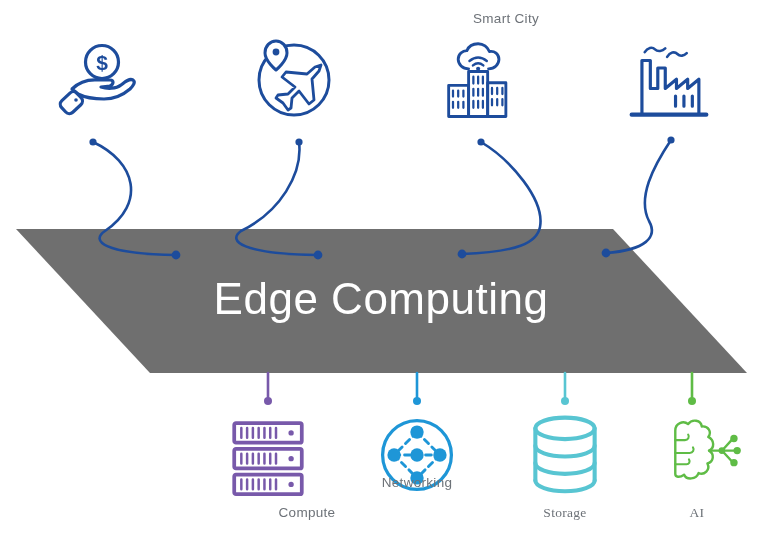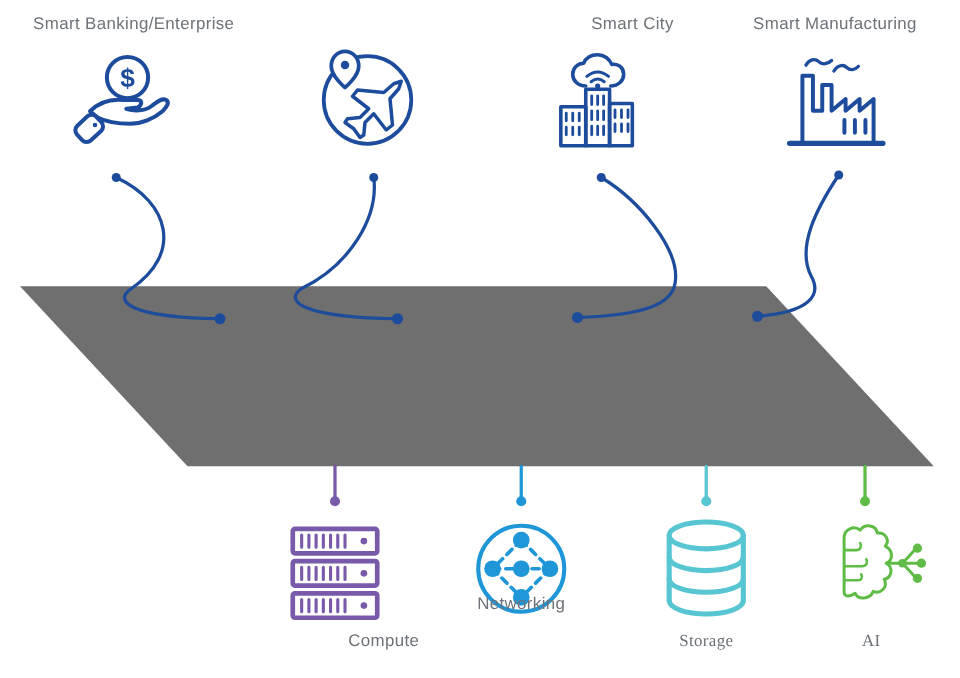--- a/index.html
+++ b/index.html
@@ -59,24 +59,23 @@
     <g class="ic cyan" stroke-width="2.6">
       <path d="M565,373 V397"></path>
         <circle cx="565" cy="401" r="4" fill="#58c5d2" stroke="none"></circle>
     </g>
     <g class="ic green" stroke-width="2.6">
       <path d="M692,373 V397"></path>
         <circle class="green-f" cx="692" cy="401" r="4"></circle>
     </g>
   </svg>
 
+  <div class="title" style="left:381px;top:274px;">Edge Computing</div>
 
-  <div class="lbl" style="left:107px;top:11px;">Smart Banking/Enterprise</div>
   <div class="lbl" style="left:506px;top:11px;text-align:center;">Smart City</div>
-  <div class="lbl" style="left:668px;top:11px;">Smart Manufacturing</div>
 
   <svg class="icon" style="left:57px;top:36px;" width="86" height="86" viewBox="0 0 86 86">
     <g class="ic blue" stroke-width="3.2">
       <circle cx="45" cy="26" r="16.5"></circle>
       <text x="45" y="33.5" text-anchor="middle" font-size="21" font-weight="bold" class="blue-f" stroke="none">$</text>
       <path d="M15,53 C22,46 32,43 42,44 L53,44 C57,44 57,48 53,50 L44,51
                C50,53 59,53 64,49 C68,46 72,42 76,44 C79,46 76,50 73,53
                C66,59 56,63 47,63 C37,63 27,61 21,58 Z"></path>
       <rect x="4" y="59" width="21" height="16" rx="5" transform="rotate(-43 14 67)"></rect>
       <circle class="blue-f" cx="19" cy="64" r="1.8"></circle>

